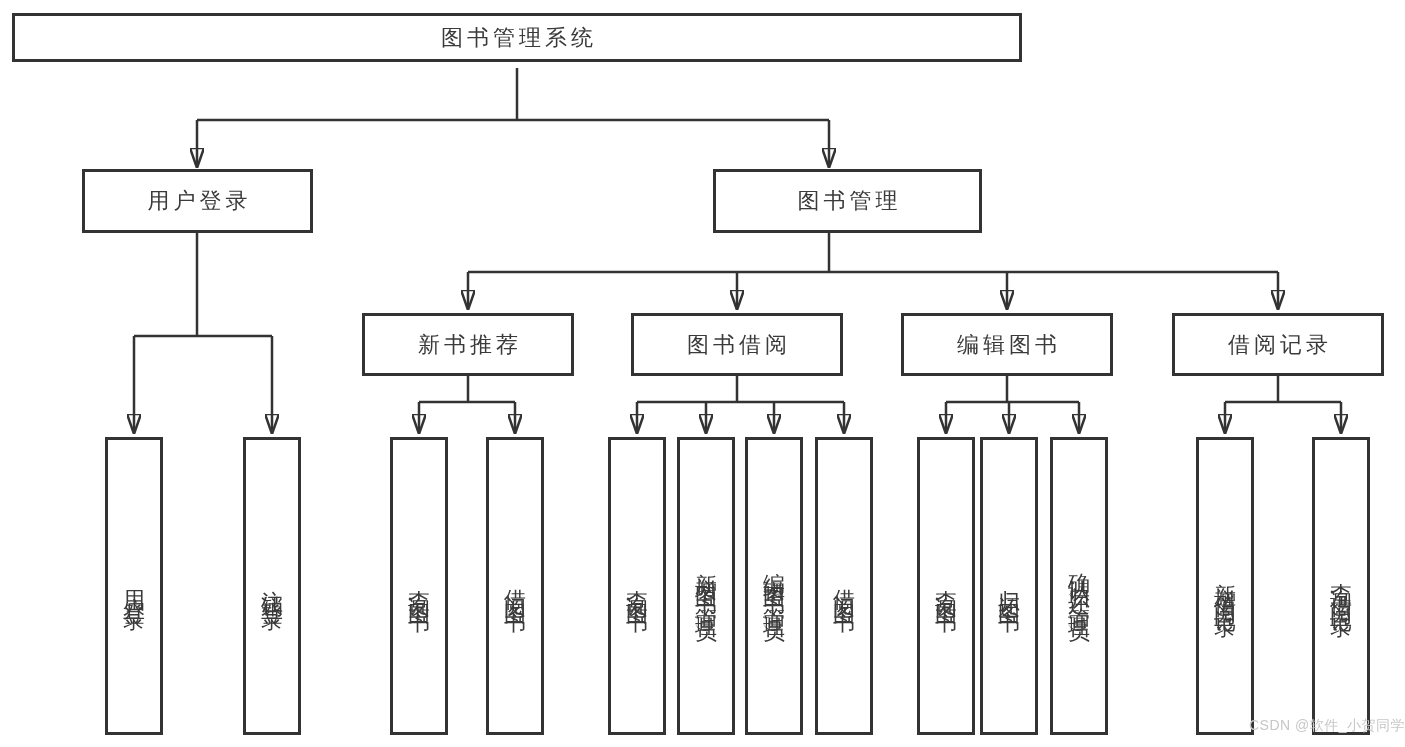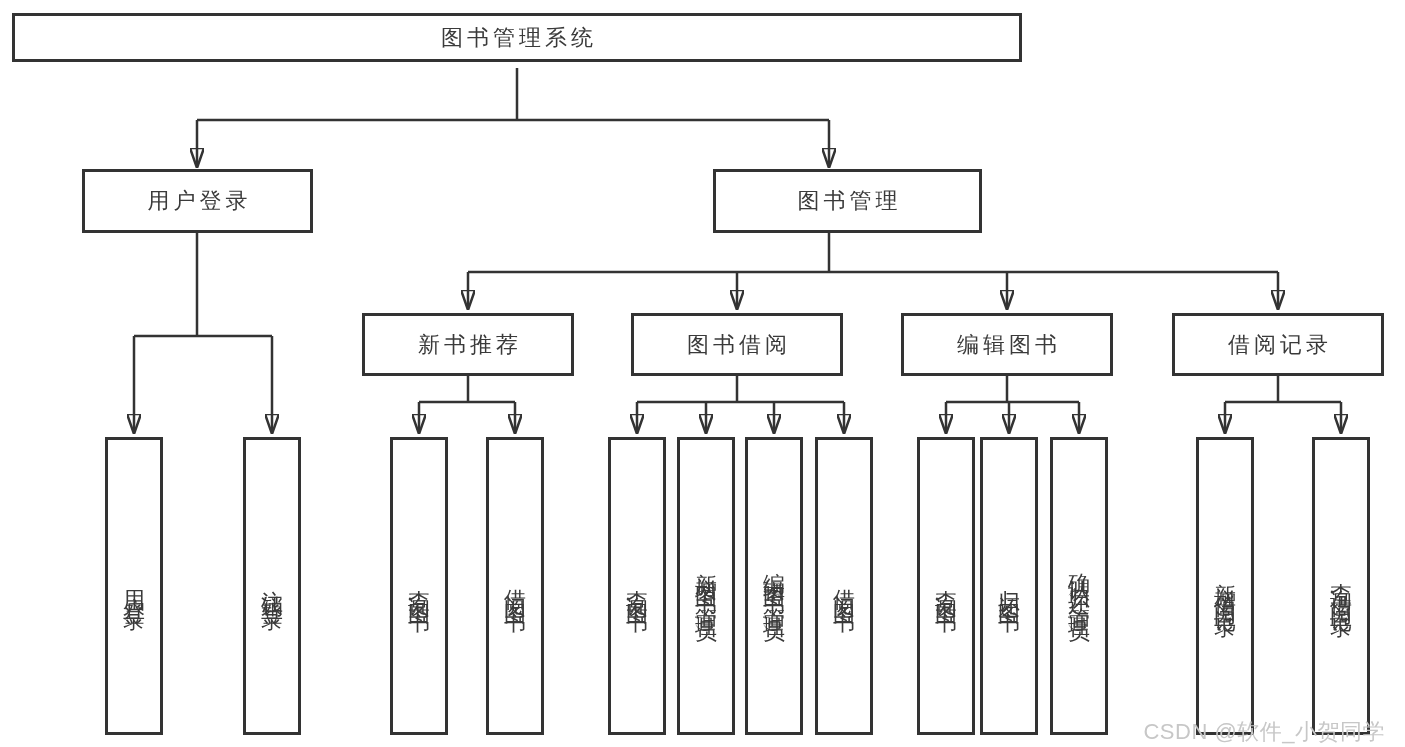--- a/index.html
+++ b/index.html
@@ -25,22 +25,22 @@
     top:437px; width:58px; height:298px;
     border:3px solid #333333; background:#ffffff;
     display:flex; align-items:center; justify-content:center;
   }
   .vbox .lbl {
     writing-mode:vertical-rl; text-orientation:mixed;
     font-size:22px; line-height:1.1; letter-spacing:7px;
     color:#3a3a3a; white-space:nowrap;
   }
   .watermark {
-    position:absolute; right:20px; top:717px; z-index:6;
-    font-size:22px; color:#c7c7c7; letter-spacing:0.5px;
+    position:absolute; right:0; top:717px; z-index:6;
+    font-size:14px; color:#c7c7c7; letter-spacing:0.5px;
   }
 </style>
 </head>
 <body>
 
 <div class="canvas">
 
   <svg class="connectors" width="1405" height="747" viewBox="0 0 1405 747">
     <defs>
       <marker id="ah" viewBox="0 0 20 14" refX="17" refY="7" markerWidth="20" markerHeight="14" markerUnits="userSpaceOnUse" orient="auto">

